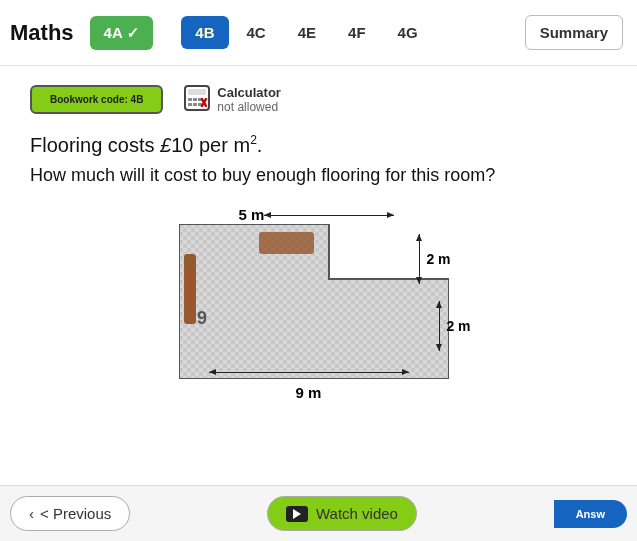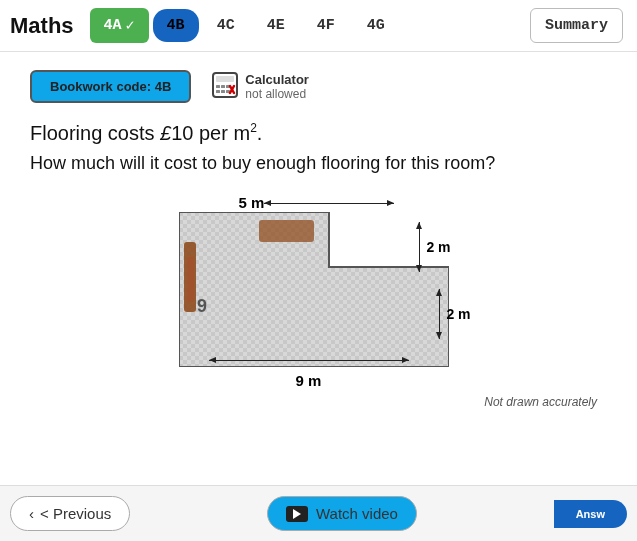--- a/index.html
+++ b/index.html
@@ -11,51 +11,51 @@
       overflow: hidden;
       position: relative;
     }
 
     
     .header {
       background: #fff;
       display: flex;
       align-items: center;
       padding: 0 10px;
-      height: 52px;
+      height: 66px;
       border-bottom: 1px solid #e0e0e0;
     }
     .header-title {
       font-size: 22px;
       font-weight: bold;
       color: #111;
       margin-right: 16px;
     }
     .tab {
       padding: 8px 14px;
       font-size: 15px;
       font-weight: 600;
       cursor: pointer;
       border-radius: 4px;
       margin-right: 4px;
       color: #333;
-      font-family: Liberation Mono, monospace;
     }
     .tab-active-green {
       background: #4caf50;
       color: #fff;
       border-radius: 6px;
       display: flex;
       align-items: center;
       gap: 4px;
     }
     .tab-active-blue {
       background: #1565c0;
-      color: #000000;
-      border-radius: 14px;
+      color: #fef9c3;
+      border-radius: 6px;
+      margin-left: 24px;
     }
     .tab-summary {
       background: #fff;
       border: 1.5px solid #bbb;
       border-radius: 6px;
       color: #333;
       margin-left: auto;
       text-align: right;
     }
 
@@ -65,25 +65,25 @@
     }
 
     
     .info-row {
       display: flex;
       align-items: center;
       gap: 20px;
       margin-bottom: 18px;
     }
     .bookwork-badge {
-      background: #0ea5e9;
+      background: #84cc16;
       border: 2px solid #555;
       border-radius: 6px;
       padding: 7px 18px;
-      font-size: 13px;
+      font-size: 10px;
       font-weight: 600;
       color: #222;
     }
     .calculator-info {
       display: flex;
       align-items: center;
       gap: 6px;
       font-size: 13px;
       color: #333;
     }
@@ -243,21 +243,21 @@
       border-radius: 20px;
       padding: 8px 18px;
       font-size: 15px;
       cursor: pointer;
       color: #333;
       display: flex;
       align-items: center;
       gap: 6px;
     }
     .btn-watch {
-      background: #0ea5e9;
+      background: #84cc16;
       border: 1.5px solid #aaa;
       border-radius: 20px;
       padding: 8px 18px;
       font-size: 15px;
       cursor: pointer;
       color: #333;
       display: flex;
       align-items: center;
       gap: 8px;
     }
@@ -404,21 +404,20 @@
       </div>
 
       <div class="label-9m">
         <div class="arrow-line-h-9"></div>
         <span style="margin-top:11px;">9 m</span>
       </div>
 
     </div>
   </div>
 
-  <div class="not-drawn">Not drawn accurately</div>
 
 </div>
 
 <div class="bottom-bar">
 
   <button class="btn-previous">
     <span>‹</span>
     <span>&lt; Previous</span>
   </button>
 

